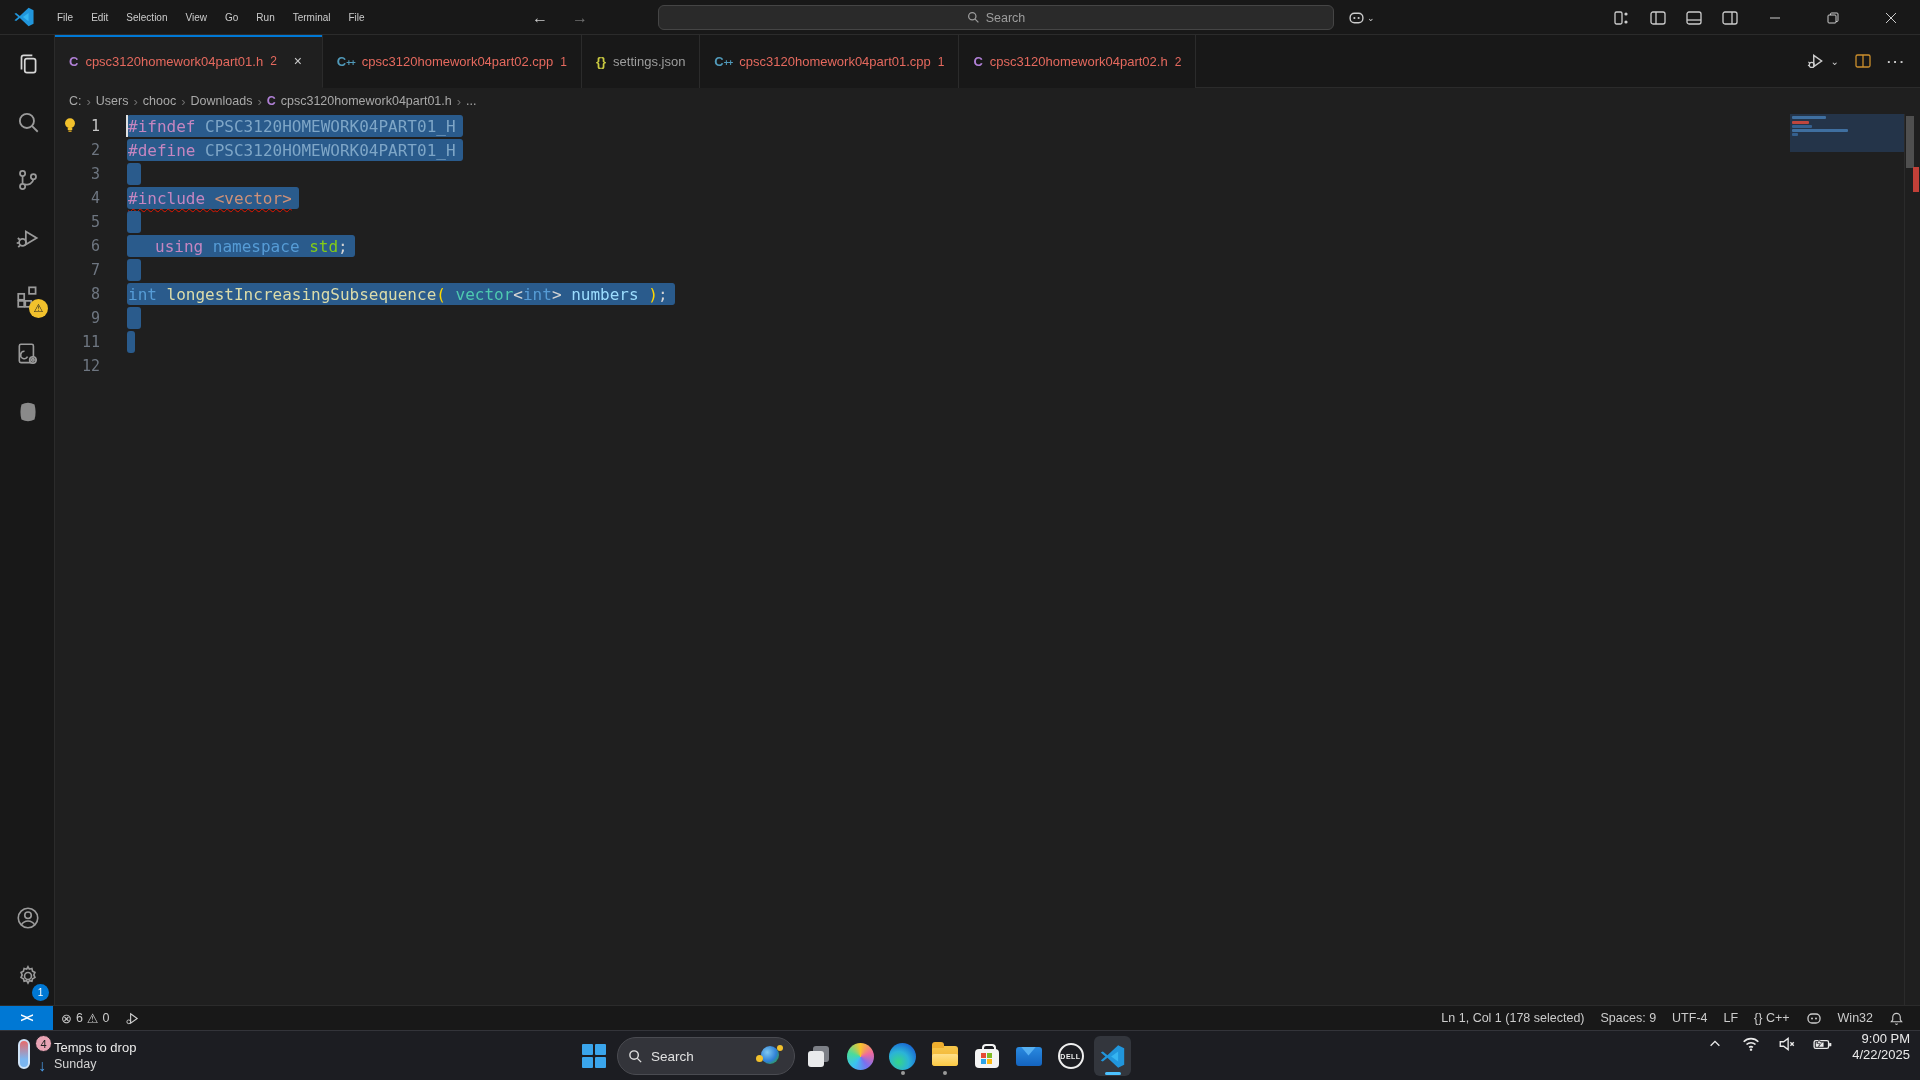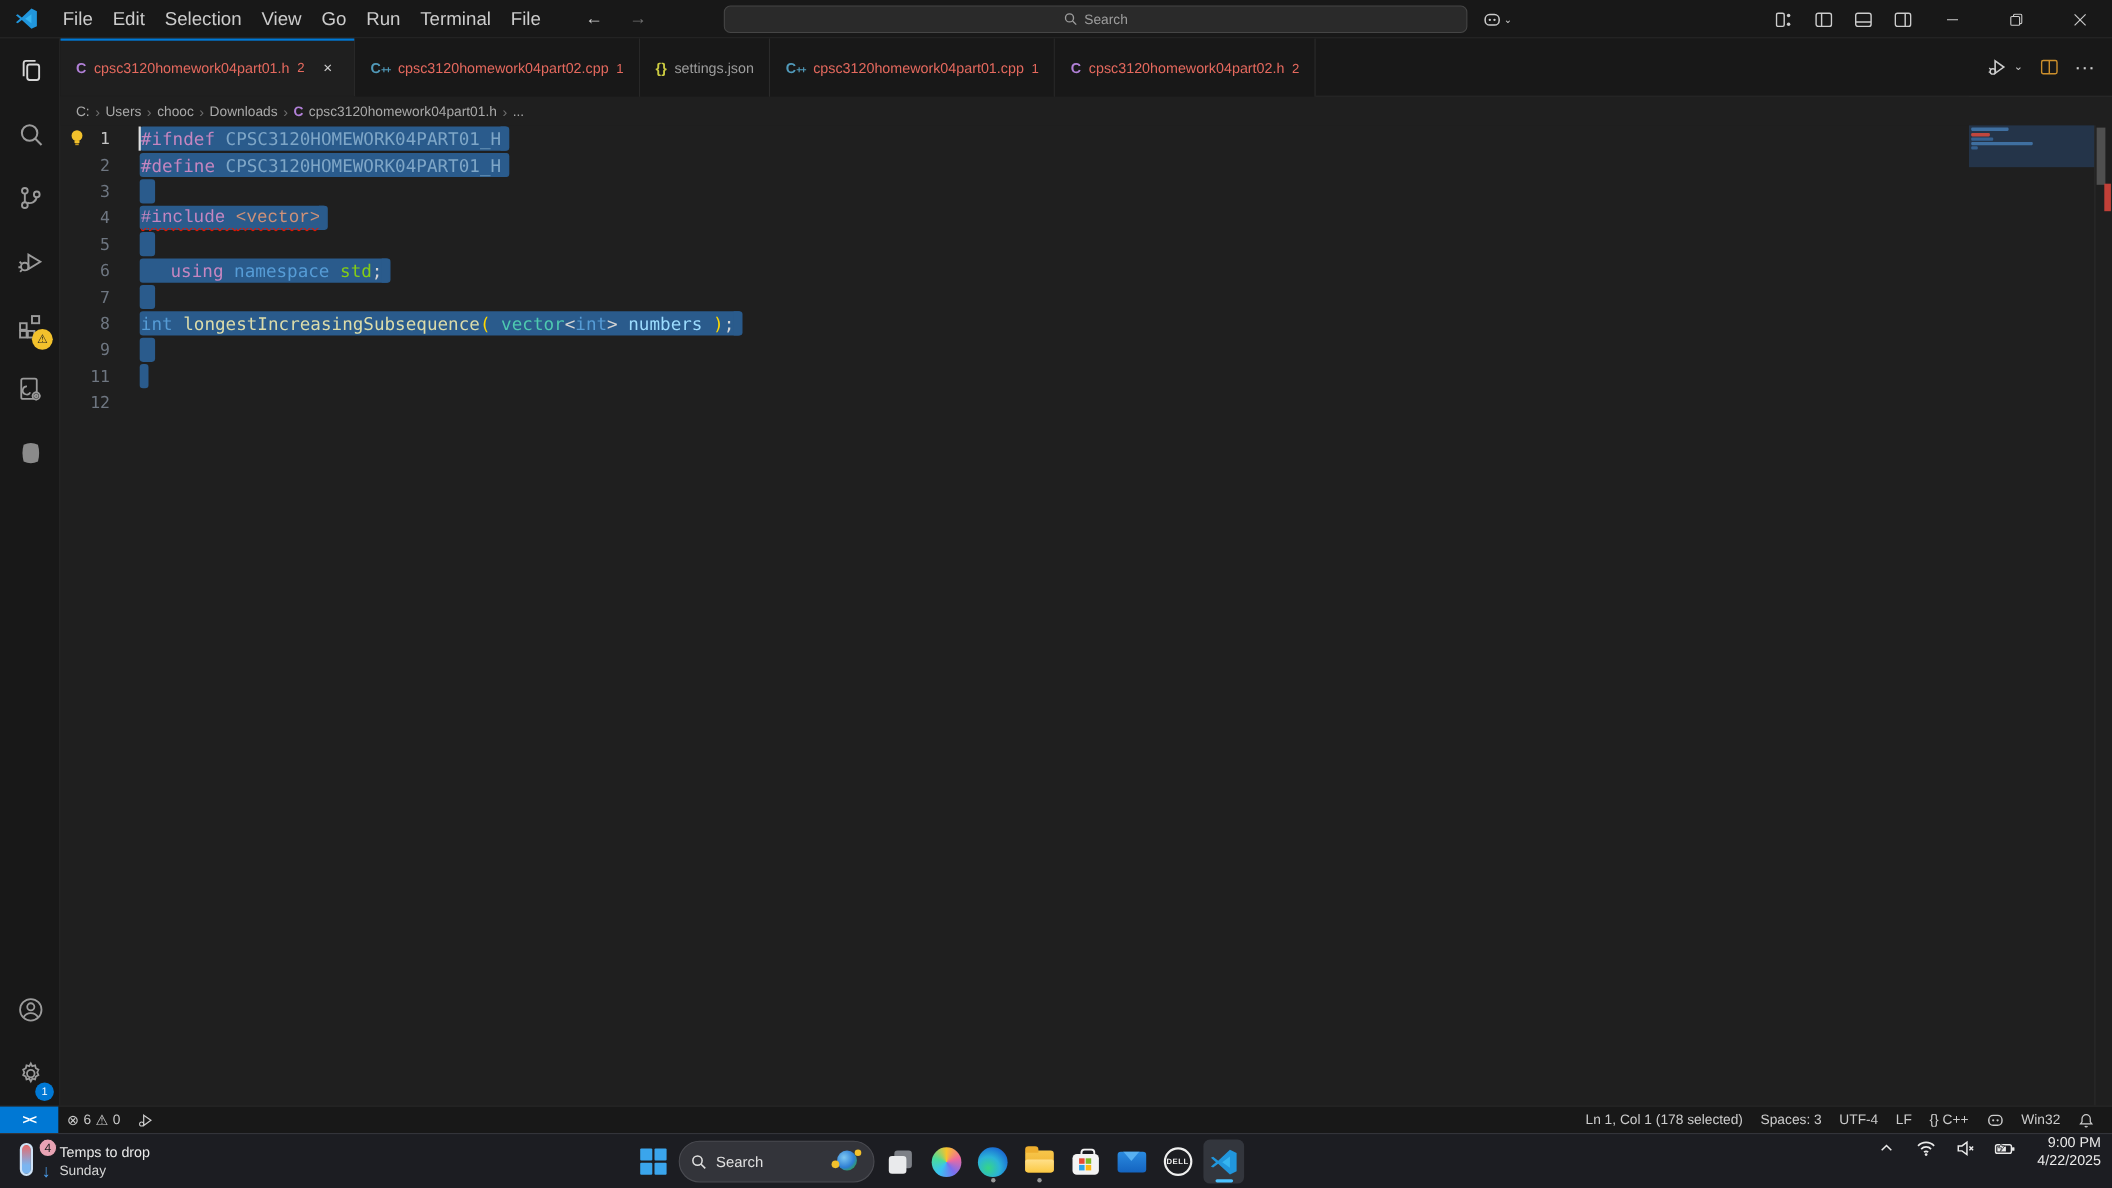--- a/index.html
+++ b/index.html
@@ -6,21 +6,21 @@
   html,body { background:#000; }
   #root {
     position:relative; width:1920px; height:1080px; overflow:hidden;
     background:#1f1f1f; font-family:"Liberation Sans", sans-serif;
     color:#cccccc; font-size:13px; -webkit-font-smoothing:antialiased;
   }
   
   .titlebar { position:absolute; left:0; top:0; width:1920px; height:35px; background:#181818; border-bottom:1px solid #2b2b2b; }
   .tb-logo { position:absolute; left:13px; top:6px; width:22px; height:22px; }
   .menu { position:absolute; left:48px; top:0; height:35px; display:flex; align-items:center; }
-  .menu-item { padding:4px 9px; color:#cccccc; font-size:17px; border-radius:5px; cursor:default; }
+  .menu-item { padding:4px 9px; color:#cccccc; font-size:10px; border-radius:5px; cursor:default; }
   .hist-arrow { position:absolute; top:6px; width:24px; height:24px; display:flex; align-items:center; justify-content:center; font-size:16px; color:#cccccc; }
   .hist-back { left:528px; }
   .hist-fwd { left:568px; color:#707070; }
   .tb-search { position:absolute; left:658px; top:5px; width:676px; height:25px; background:#2a2a2a; border:1px solid #454545; border-radius:6px; display:flex; align-items:center; justify-content:center; gap:6px; color:#9d9d9d; font-size:12.5px; }
   .tb-copilot { position:absolute; left:1348px; top:6px; height:23px; display:flex; align-items:center; gap:2px; color:#cccccc; }
   .tb-layout { position:absolute; right:182px; top:0; height:35px; display:flex; align-items:center; gap:20px; }
   .tb-layout svg { display:block; }
   .win-controls { position:absolute; right:0; top:0; height:35px; display:flex; }
   .win-btn { width:58px; height:35px; display:flex; align-items:center; justify-content:center; color:#cccccc; }
   
@@ -58,21 +58,21 @@
   .cline .gutter { width:72px; flex:none; text-align:right; padding-right:27px; color:#6e7681; font-size:15px; }
   .cline.active .gutter { color:#c6c6c6; }
   .lightbulb { position:absolute; left:6px; top:2px; width:18px; height:18px; }
   .ctext { position:relative; display:flex; align-items:center; height:24px; white-space:pre; }
   .selwrap { display:inline-flex; align-items:center; height:22px; background:#2a5b8c; border-radius:3px; padding:0 1px; }
   .seltail { display:inline-block; height:22px; background:#2a5b8c; }
   .tail-text { width:7px; border-radius:0 3px 3px 0; margin-left:-1px; }
   .tail-block { width:14px; border-radius:3px; }
   .tail-small { width:8px; border-radius:3px; }
   .cursor { position:absolute; left:-1px; top:1px; width:2px; height:22px; background:#e0e0e0; }
-  .squig { text-decoration:underline wavy #e51400 1px; text-underline-offset:4px;font-family:Liberation Mono, monospace; }
+  .squig { text-decoration:underline wavy #e51400 1px; text-underline-offset:4px; }
   .tk-pp { color:#c586c0; } .tk-mac { color:#7ea6c7; } .tk-str { color:#ce9178; }
   .tk-kwb { color:#569cd6; } .tk-kwp { color:#c586c0;margin-left:27px; } .tk-ns { color:#84cc16; }
   .tk-fn { color:#dcdcaa; } .tk-typ { color:#4ec9b0; } .tk-var { color:#9cdcfe; }
   .tk-pun { color:#d4d4d4; } .tk-par { color:#ffd700; }
   
   .minimap { position:absolute; left:1735px; top:79px; width:114px; height:891px; }
   .mm-slider { position:absolute; left:0; top:0; width:114px; height:38px; background:#243449; }
   .mm-row { position:absolute; left:2px; height:2.5px; border-radius:1px; }
   .ruler { position:absolute; left:1849px; top:79px; width:16px; height:891px; border-left:1px solid #2b2b2b; }
   .ruler-thumb { position:absolute; left:1px; top:2px; width:8px; height:52px; background:#4f4f4f; }
@@ -410,21 +410,21 @@
       <span>0</span>
     </div>
     <div class="sb-item">
       <svg width="15" height="15" viewBox="0 0 16 16">
           <path d="M6 3 L13 8 L6 13 Z" fill="none" stroke="#cccccc" stroke-width="1.2"></path>
           <circle cx="4" cy="11.5" r="2" fill="none" stroke="#cccccc" stroke-width="1"></circle>
         </svg>
     </div>
     <div class="sb-right" id="sb-right">
         <div class="sb-item">Ln 1, Col 1 (178 selected)</div>
-        <div class="sb-item">Spaces: 3</div>
+        <div class="sb-item">Spaces: 9</div>
         <div class="sb-item">UTF-4</div>
         <div class="sb-item">LF</div>
         <div class="sb-item">{} C++</div>
         <div class="sb-item">
           <svg width="16" height="16" viewBox="0 0 16 16">
             <rect x="2" y="4" width="12" height="9" rx="4" fill="none" stroke="#cccccc" stroke-width="1.3"></rect>
             <circle cx="6" cy="8.5" r="1" fill="#cccccc"></circle>
             <circle cx="10" cy="8.5" r="1" fill="#cccccc"></circle>
           </svg>
         </div>

